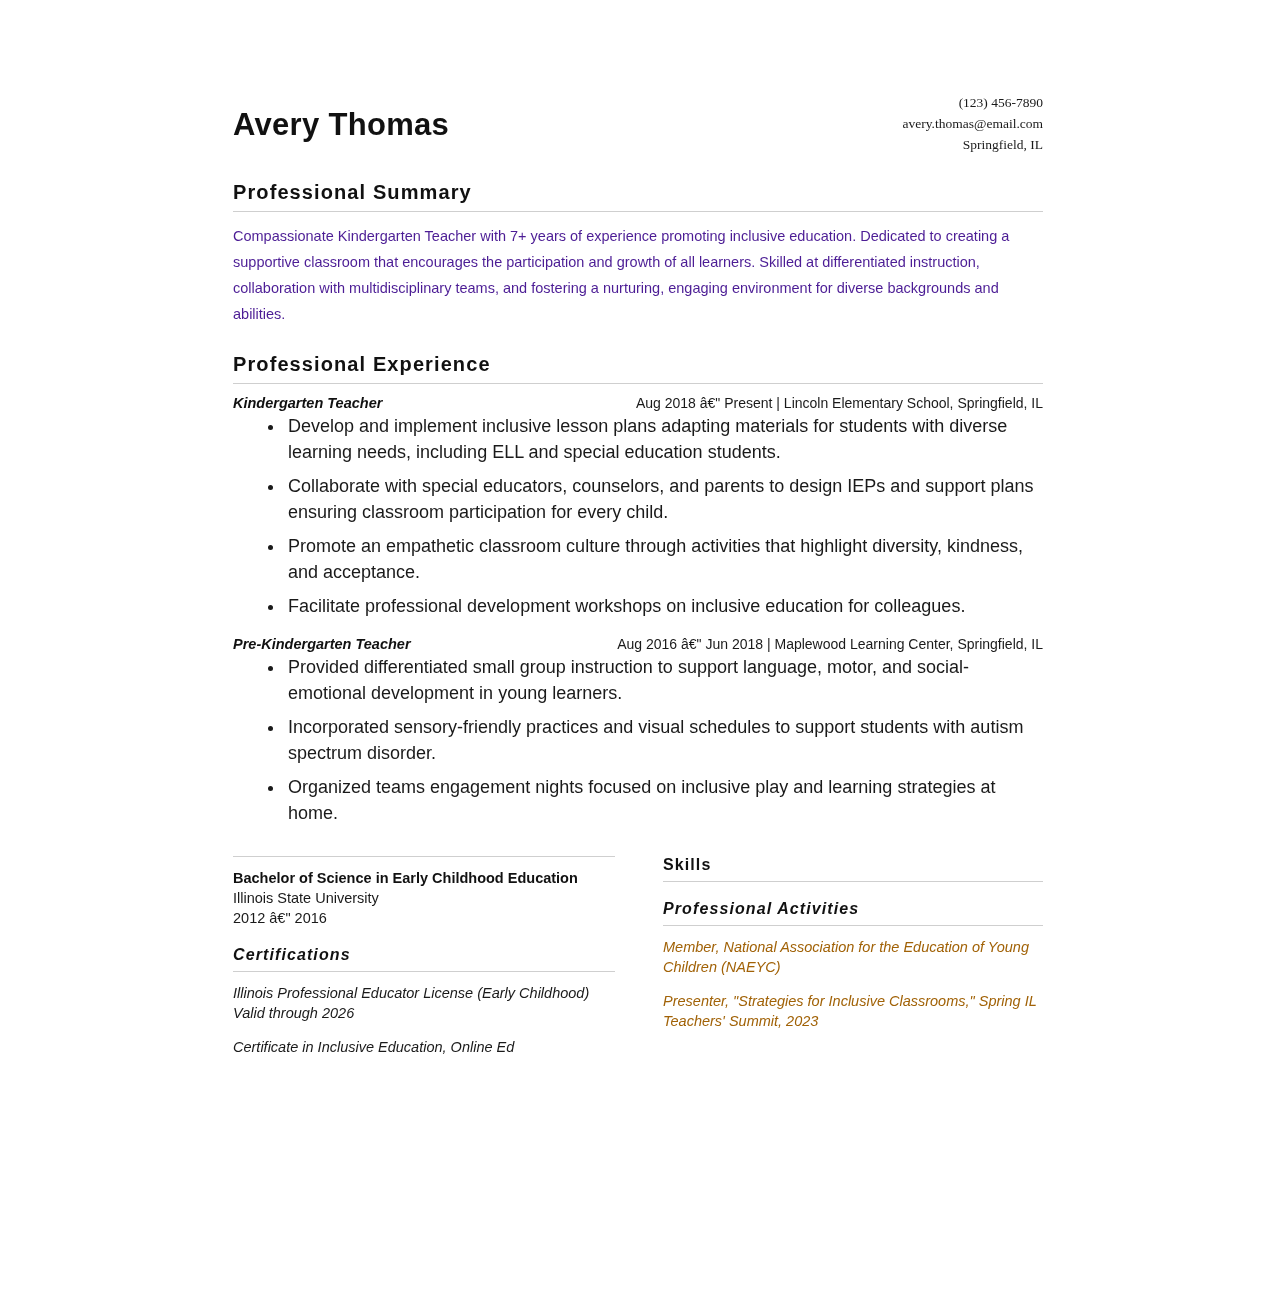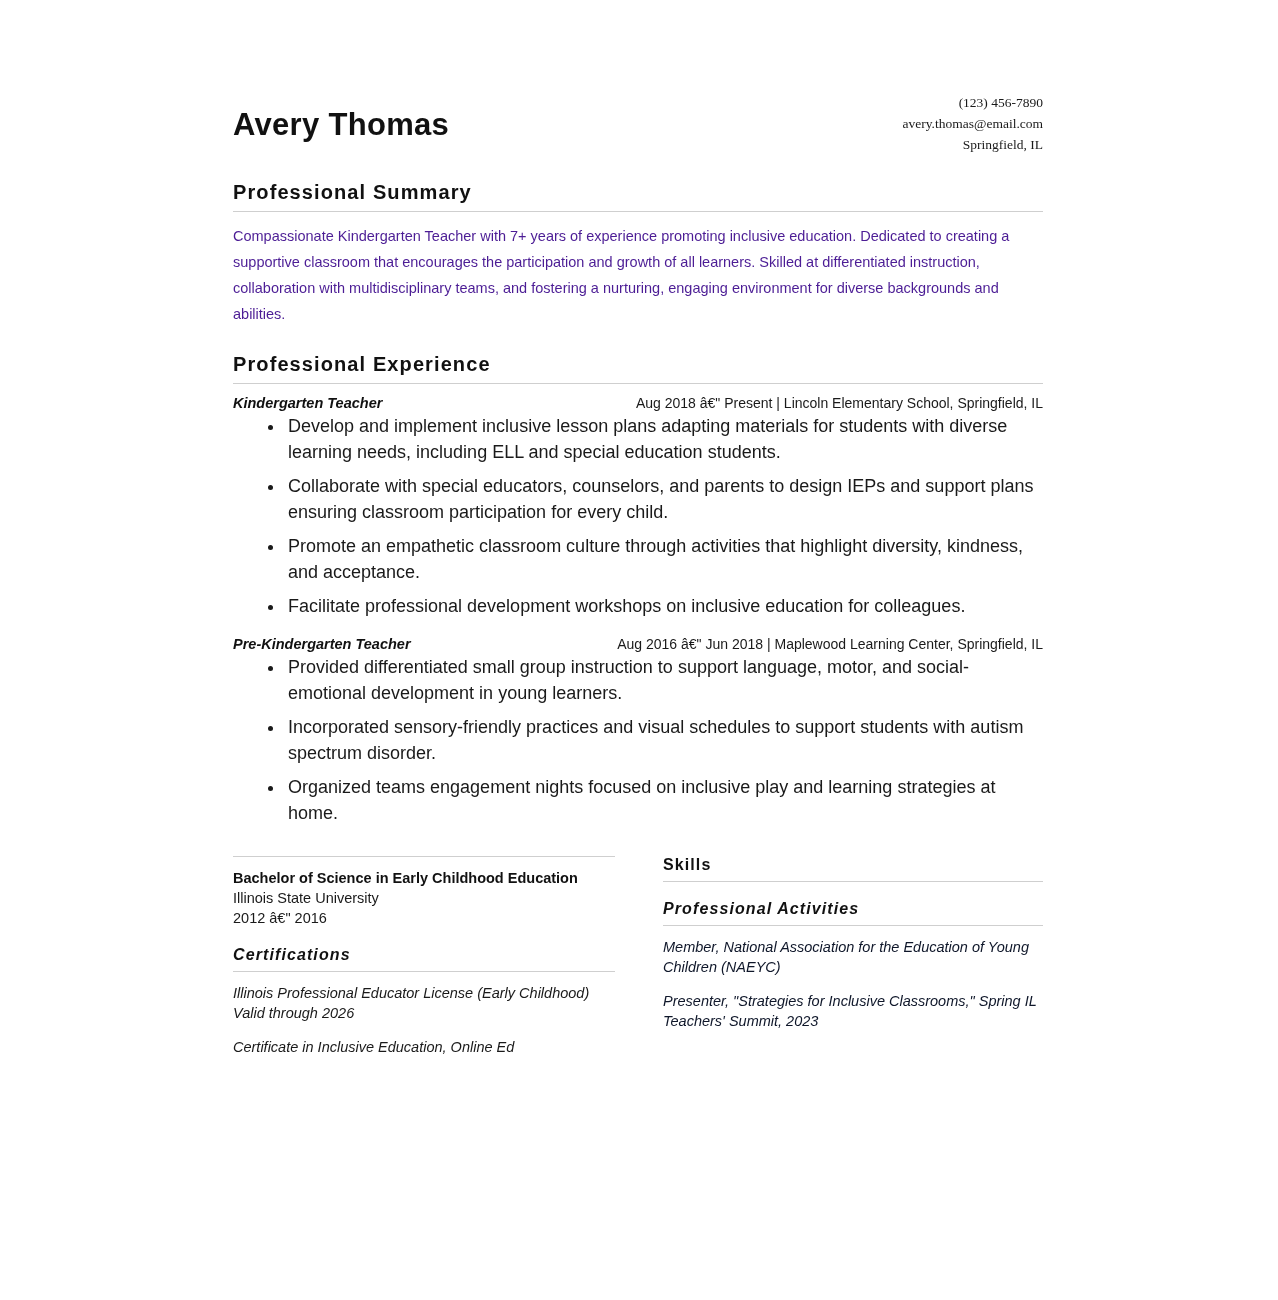--- a/index.html
+++ b/index.html
@@ -144,21 +144,21 @@
     line-height: 20px;
     color: #1a1a1a;
     margin-bottom: 15px;
   }
   .plain-list li:last-child { margin-bottom: 0; }
 
   .act-list { margin: 0; padding: 0; list-style: none; }
   .act-list li {
     font-size: 14.5px;
     line-height: 20px;
-    color: #0f172a;
+    color: #a16207;
     margin-bottom: 14px;
   }
   .act-list li:last-child { margin-bottom: 0; }
 </style>
 </head>
 <body>
 
 <div class="page">
   <div class="sheet">
 

